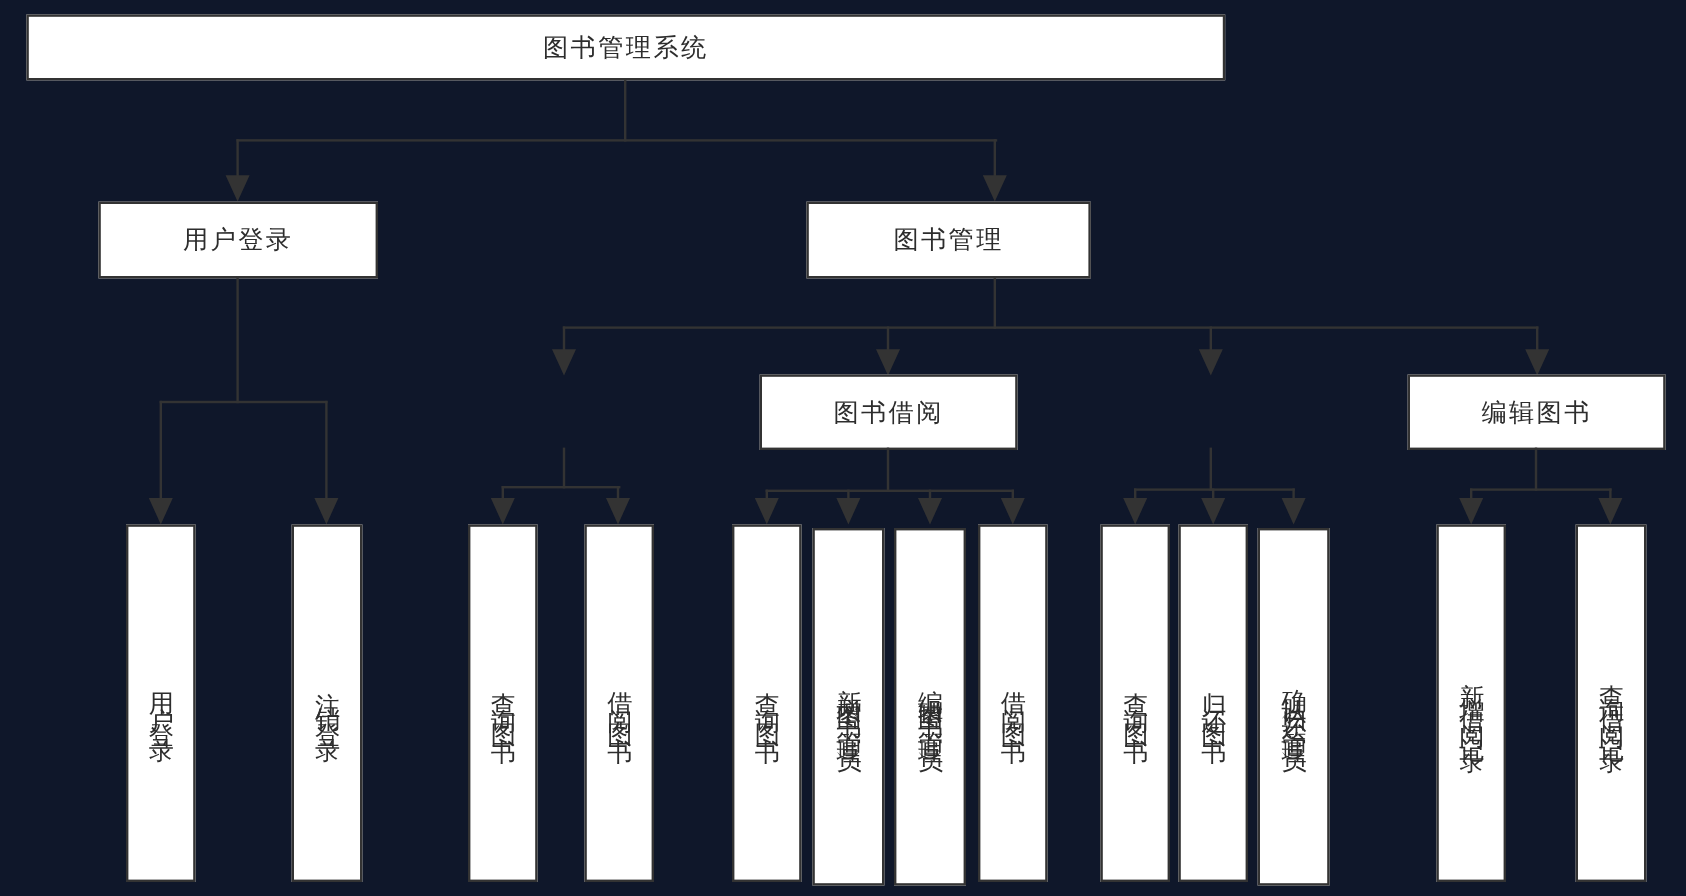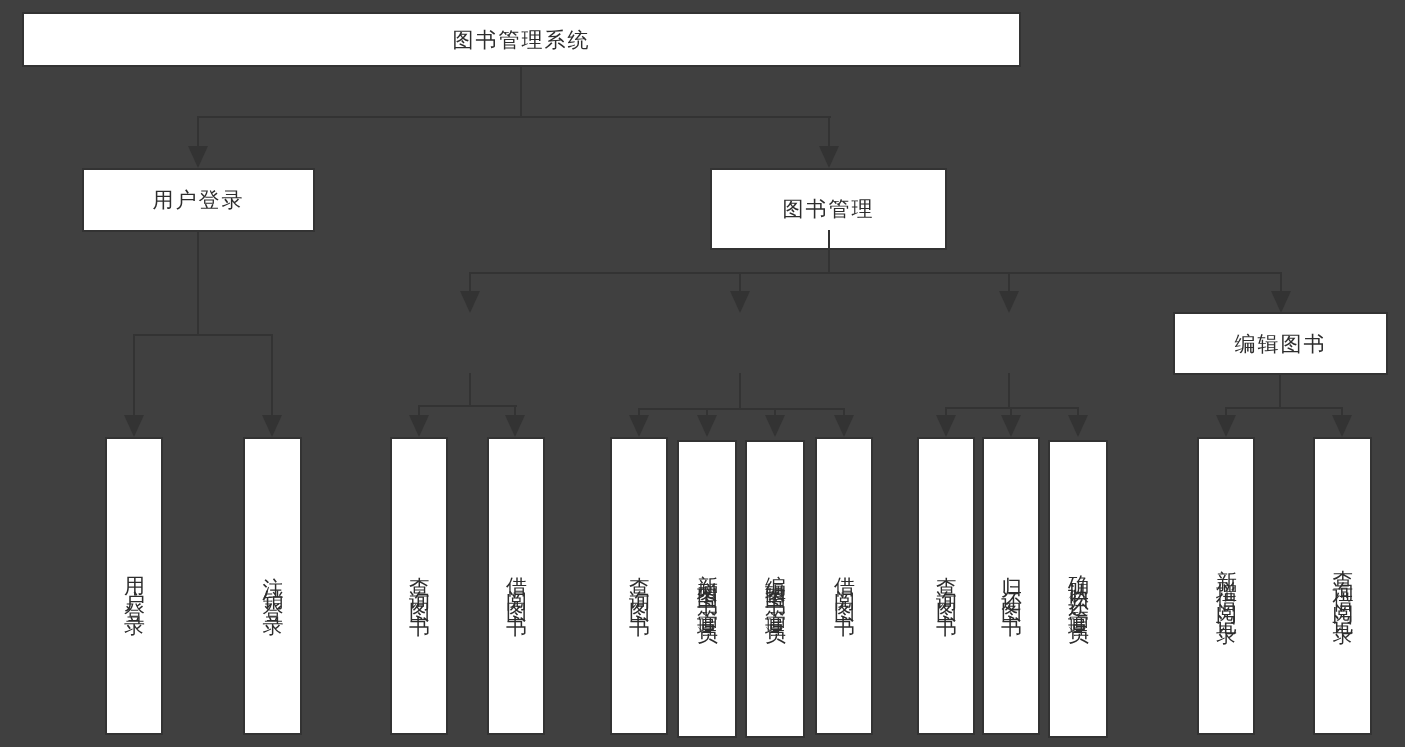--- a/index.html
+++ b/index.html
@@ -1,18 +1,18 @@
 <!DOCTYPE html>
 <html><head>
 <meta charset="utf-8">
 <style>
   html,body { margin:0; padding:0; background:#ffffff; }
   .canvas {
-    position:relative; width:1405px; height:747px; background:#404040;
-    font-family:Liberation Serif, serif; overflow:hidden;
+    position:relative; width:1405px; height:747px; background:#0f172a;
+    font-family:Liberation Sans, sans-serif; overflow:hidden;
   }
   .hbox {
     position:absolute; box-sizing:border-box; background:#ffffff;
     border:2px solid #333333; display:flex; align-items:center; justify-content:center;
   }
   .hbox .label {
     font-size:21px; color:#2d2d2d; letter-spacing:2px; white-space:nowrap;
   }
   .vbox {
     position:absolute; box-sizing:border-box; background:#ffffff;
@@ -52,21 +52,21 @@
   <div class="vline" style="left:197px; top:116px; height:32px;"></div>
   <div class="arrow" style="left:188px; top:146px;"></div>
 
   <div class="vline" style="left:828px; top:116px; height:32px;"></div>
   <div class="arrow" style="left:819px; top:146px;"></div>
 
   <div class="hbox" style="left:82px; top:168px; width:233px; height:64px;">
     <span class="label">用户登录</span>
   </div>
 
-  <div class="hbox" style="left:710px; top:168px; width:237px; height:82px;">
+  <div class="hbox" style="left:672px; top:168px; width:237px; height:64px;">
     <span class="label">图书管理</span>
   </div>
 
   <div class="vline" style="left:197px; top:230px; height:106px;"></div>
   <div class="hline" style="left:133px; top:334px; width:140px;"></div>
   <div class="vline" style="left:133px; top:334px; height:84px;"></div>
   <div class="arrow" style="left:124px; top:415px;"></div>
   <div class="vline" style="left:271px; top:334px; height:84px;"></div>
   <div class="arrow" style="left:262px; top:415px;"></div>
 
@@ -75,20 +75,23 @@
 
   <div class="vline" style="left:469px; top:272px; height:22px;"></div>
   <div class="arrow" style="left:460px; top:291px;"></div>
   <div class="vline" style="left:739px; top:272px; height:22px;"></div>
   <div class="arrow" style="left:730px; top:291px;"></div>
   <div class="vline" style="left:1008px; top:272px; height:22px;"></div>
   <div class="arrow" style="left:999px; top:291px;"></div>
   <div class="vline" style="left:1280px; top:272px; height:22px;"></div>
   <div class="arrow" style="left:1271px; top:291px;"></div>
 
+  <div class="hbox" style="left:633px; top:312px; width:215px; height:63px;">
+    <span class="label">图书借阅</span>
+  </div>
   <div class="hbox" style="left:1173px; top:312px; width:215px; height:63px;">
     <span class="label">编辑图书</span>
   </div>
 
   <div class="vline" style="left:469px; top:373px; height:34px;"></div>
   <div class="hline" style="left:418px; top:405px; width:99px;"></div>
   <div class="vline" style="left:418px; top:405px; height:12px;"></div>
   <div class="arrow" style="left:409px; top:415px;"></div>
   <div class="vline" style="left:514px; top:405px; height:12px;"></div>
   <div class="arrow" style="left:505px; top:415px;"></div>

